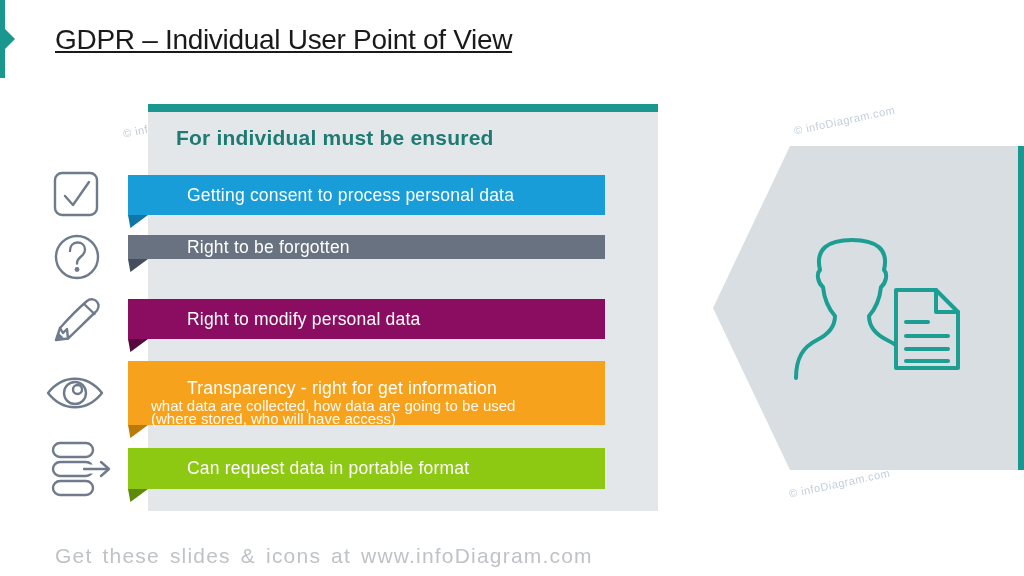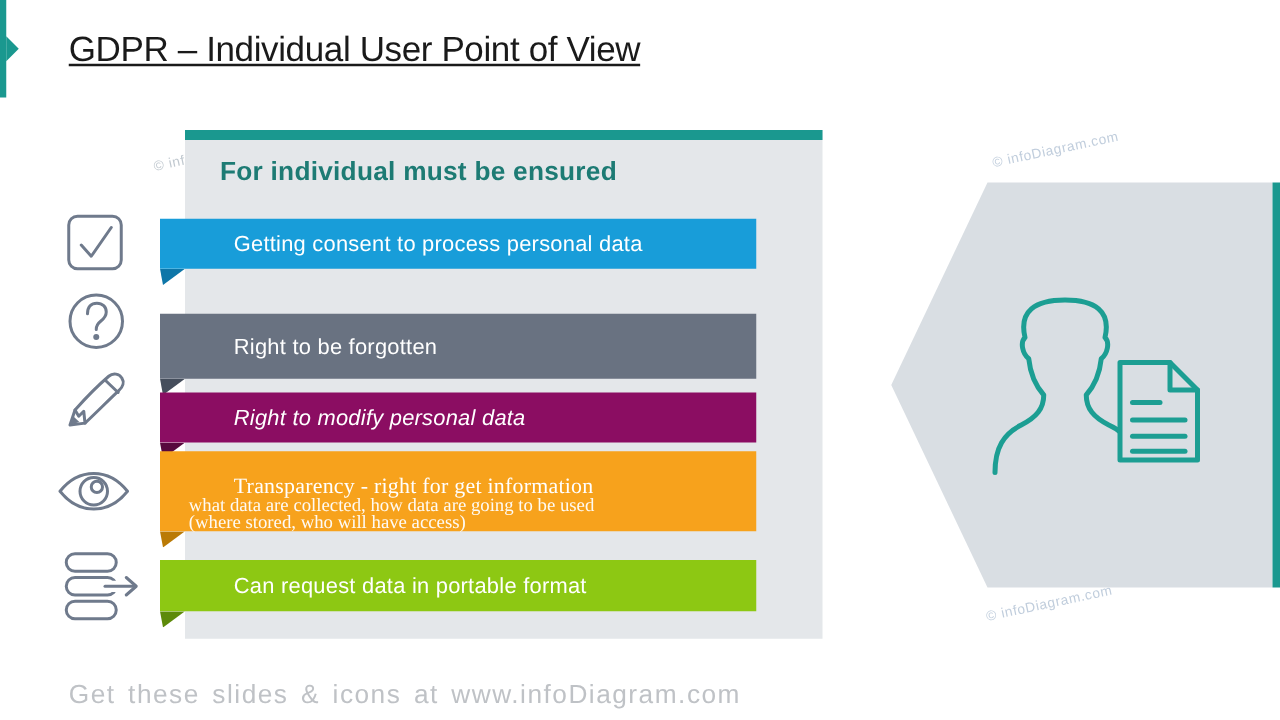--- a/index.html
+++ b/index.html
@@ -34,23 +34,23 @@
   .panel-header {
     position:absolute; left:176px; top:126px;
     font-size:21px; font-weight:700; color:var(--header-teal); letter-spacing:.2px;
   }
 
   .bar {
     position:absolute; left:128px; width:477px; color:#fff;
     display:flex; align-items:center; padding-left:23px;
   }
   .bar-1 { top:175px; height:40px; }
-  .bar-2 { top:251px; height:52px; }
-  .bar-3 { top:314px; height:40px;font-style:italic; }
-  .bar-4 { top:361px; height:64px; flex-direction:column; align-items:flex-start; justify-content:center; padding-top:17px;font-family:Liberation Serif, serif; }
+  .bar-2 { top:235px; height:24px; }
+  .bar-3 { top:299px; height:40px; }
+  .bar-4 { top:361px; height:64px; flex-direction:column; align-items:flex-start; justify-content:center; padding-top:17px; }
   .bar-5 { top:448px; height:41px; }
   .bar-label { font-size:17.5px; font-weight:400; letter-spacing:.2px;margin-left:36px; }
   .bar-sub   { font-size:15px; line-height:13.5px; opacity:.95; }
   .fold {
     position:absolute; left:0; top:100%; width:20px; height:13px;
     clip-path:polygon(0 0, 100% 0, 12% 100%);
   }
 
   .licon { position:absolute; }
   .licon .st  { stroke:var(--icon-gray); fill:none; stroke-width:2.4; stroke-linecap:round; stroke-linejoin:round; }

